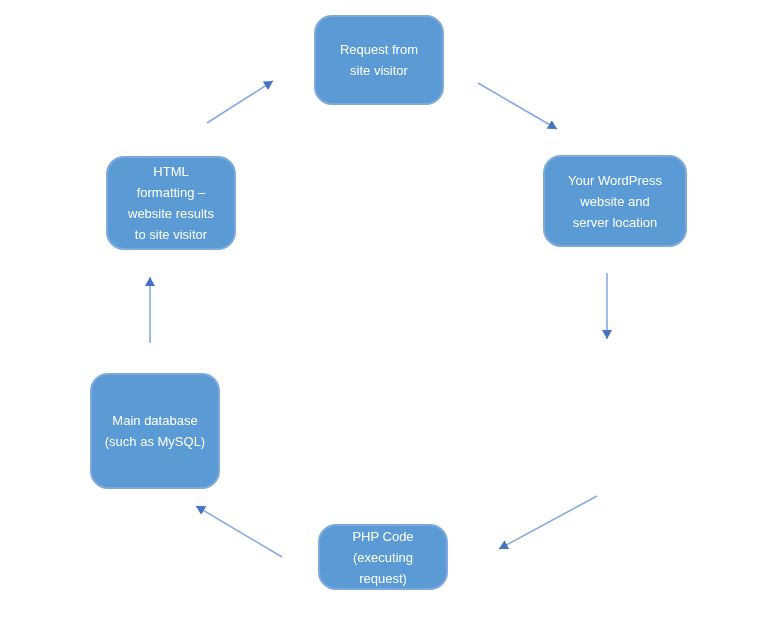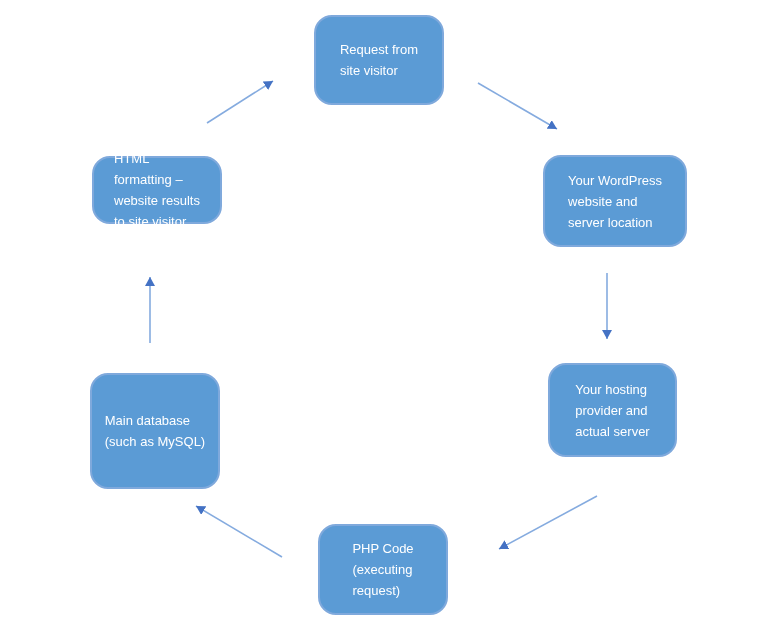--- a/index.html
+++ b/index.html
@@ -29,34 +29,34 @@
   .node {
     position: absolute;
     box-sizing: border-box;
     background: #5b9bd5;
     border: 2px solid #7fa9dc;
     border-radius: 18px;
     color: #ffffff;
     display: flex;
     align-items: center;
     justify-content: center;
-    text-align: left;
+    text-align: center;
     font-size: 13px;
     line-height: 21px;
     padding: 6px 10px;
   }
   .node .label {
     white-space: pre-line;
   }
   .node-request   { left: 314px; top: 15px;  width: 130px; height: 90px; }
   .node-wordpress { left: 543px; top: 155px; width: 144px; height: 92px; }
   .node-hosting   { left: 548px; top: 363px; width: 129px; height: 94px; }
-  .node-php       { left: 318px; top: 524px; width: 130px; height: 91px; }
+  .node-php       { left: 318px; top: 524px; width: 130px; height: 66px; }
   .node-database  { left: 90px;  top: 373px; width: 130px; height: 116px; }
-  .node-html      { left: 92px;  top: 156px; width: 130px; height: 68px; }
+  .node-html      { left: 106px;  top: 156px; width: 130px; height: 94px; }
 </style>
 </head>
 <body>
 
 <div class="canvas">
 
   <svg class="arrow-layer" width="768" height="631" viewBox="0 0 768 631" xmlns="http://www.w3.org/2000/svg">
     <defs>
       <marker id="arrowhead" markerUnits="userSpaceOnUse" markerWidth="10" markerHeight="10" refX="9" refY="5" orient="auto">
         <polygon points="0 0, 9 5, 0 10" fill="#4472c4"></polygon>
@@ -74,25 +74,20 @@
     <span class="label">Request from
 site visitor</span>
   </div>
 
   <div class="node node-wordpress">
     <span class="label">Your WordPress
 website and
 server location</span>
   </div>
 
-  <div class="node node-hosting">
-    <span class="label">Your hosting
-provider and
-actual server</span>
-  </div>
 
   <div class="node node-php">
     <span class="label">PHP Code
 (executing
 request)</span>
   </div>
 
   <div class="node node-database">
     <span class="label">Main database
 (such as MySQL)</span>

